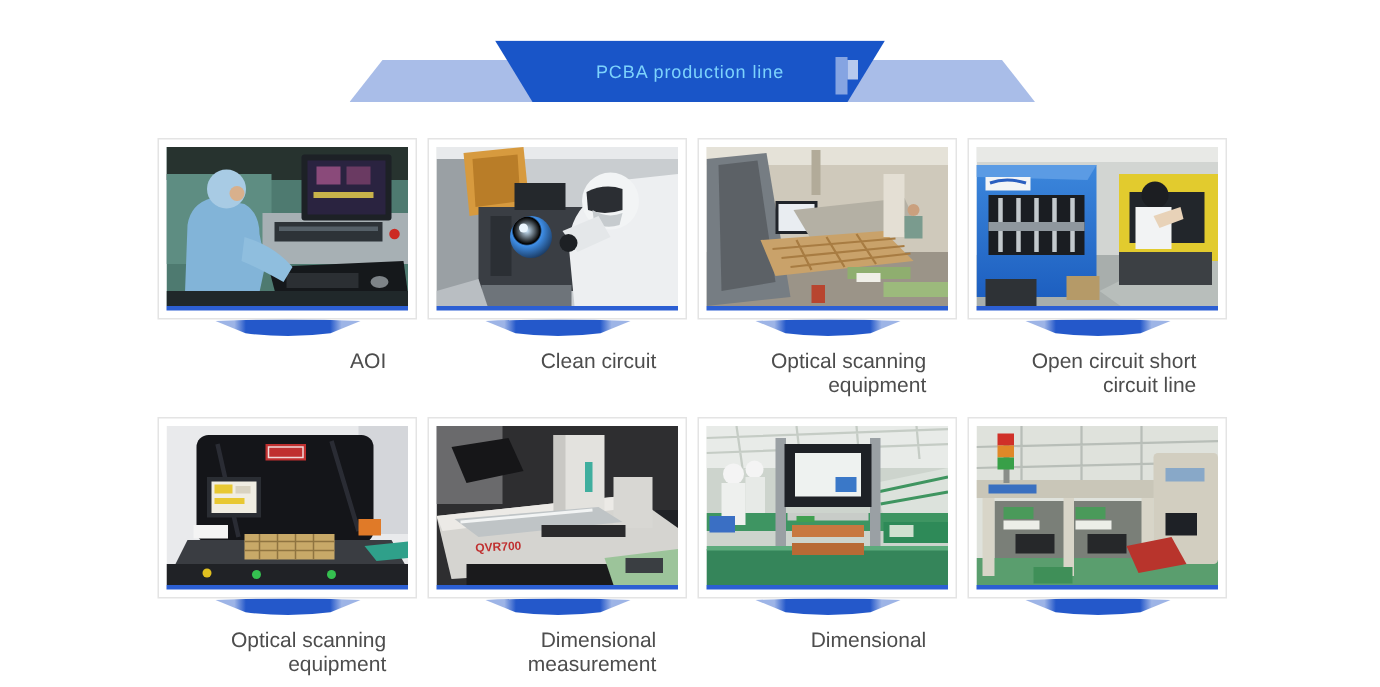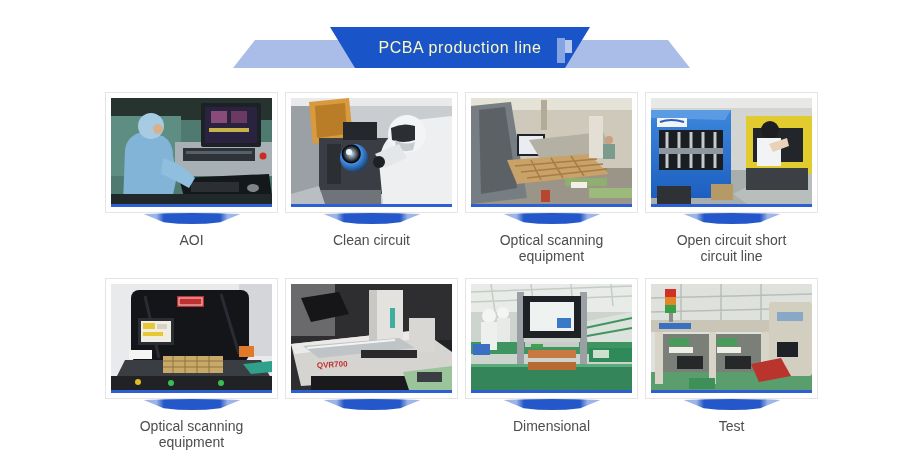--- a/index.html
+++ b/index.html
@@ -13,21 +13,21 @@
     background:#a9bde8;
     clip-path:polygon(22px 0,435px 0,100% 100%,0 100%);
   }
   .banner-dark{
     position:absolute;left:330px;top:27px;width:260px;height:41px;
     background:#1955c8;
     clip-path:polygon(0 0,100% 0,235px 100%,25px 100%);
     display:flex;align-items:center;justify-content:center;
   }
   .banner-title{
-    color:#fef9c3;font-size:16px;letter-spacing:.6px;white-space:nowrap;
+    color:#7dd3fc;font-size:12px;letter-spacing:.6px;white-space:nowrap;
   }
   .banner-accent-a{
     position:absolute;left:557px;top:38px;width:8px;height:25px;
     background:rgba(222,230,248,.55);
   }
   .banner-accent-b{
     position:absolute;left:565px;top:40px;width:7px;height:13px;
     background:rgba(222,230,248,.8);
   }
   
@@ -39,21 +39,21 @@
   .tile{width:173px;}
   .card{
     box-sizing:border-box;width:173px;height:121px;
     background:#ffffff;border:1px solid #e4e4e4;padding:5px;
   }
   .photo{width:161px;height:106px;display:block;}
   .photo-underline{width:161px;height:3px;background:#2c5fd3;}
   .chevron{display:block;margin:0 auto;width:100px;height:11px;}
   .caption{
     margin:8px auto 0 auto;max-width:132px;
-    text-align:center;font-size:14px;line-height:16px;color:#4d4d4d;
+    text-align:right;font-size:14px;line-height:16px;color:#4d4d4d;
   }
 </style>
 </head>
 <body>
 
 <div class="page">
 
   <svg width="0" height="0" style="position:absolute" aria-hidden="true">
     <defs>
       <linearGradient id="chevGrad" x1="0" y1="0" x2="1" y2="0">
@@ -261,20 +261,21 @@
           <text x="26" y="84" font-size="8" font-family="Liberation Sans, sans-serif" font-weight="bold" fill="#c03030" transform="rotate(-3 26 84)">QVR700</text>
           <rect x="20" y="92" width="100" height="14" fill="#1a1a1c"></rect>
           <polygon points="112,88 161,82 161,106 118,106" fill="#9cc49a"></polygon>
           <rect x="126" y="88" width="25" height="10" fill="#3a3e42"></rect>
         </svg>
         <div class="photo-underline"></div>
       </div>
       <svg class="chevron" viewBox="0 0 120 12" preserveAspectRatio="none">
         <path d="M2 1 Q60 -1 118 1 L94 10 Q60 14 26 10 Z" fill="url(#chevGrad)"></path>
       </svg>
+      <div class="caption">Dimensional measurement</div>
     </div>
 
     <div class="tile">
       <div class="card">
         <svg class="photo" viewBox="0 0 161 106" preserveAspectRatio="none">
           <rect x="0" y="0" width="161" height="106" fill="#cdd4cd"></rect>
           <rect x="0" y="0" width="161" height="28" fill="#e8ebe8"></rect>
           <path d="M0 8 L161 2 M0 18 L161 12 M20 0 L24 28 M60 0 L63 26 M100 0 L102 24 M140 0 L142 22" stroke="#c5ccc5" stroke-width="1.5" fill="none"></path>
           <polygon points="112,38 161,28 161,60 118,60" fill="#dce2dc"></polygon>
           <path d="M114 44 L161 34 M116 52 L161 44" stroke="#3f9560" stroke-width="2"></path>
@@ -332,17 +333,16 @@
           <rect x="126" y="28" width="26" height="9" fill="#88a8c8"></rect>
           <rect x="126" y="58" width="21" height="15" fill="#1e2126"></rect>
           <rect x="38" y="94" width="26" height="11" fill="#3f8f58"></rect>
           <polygon points="100,80 130,74 140,92 108,98" fill="#b8342c"></polygon>
         </svg>
         <div class="photo-underline"></div>
       </div>
       <svg class="chevron" viewBox="0 0 120 12" preserveAspectRatio="none">
         <path d="M2 1 Q60 -1 118 1 L94 10 Q60 14 26 10 Z" fill="url(#chevGrad)"></path>
       </svg>
-      <div class="caption">Test</div>
     </div>
 
   </div>
 </div>
 
 </body></html>

